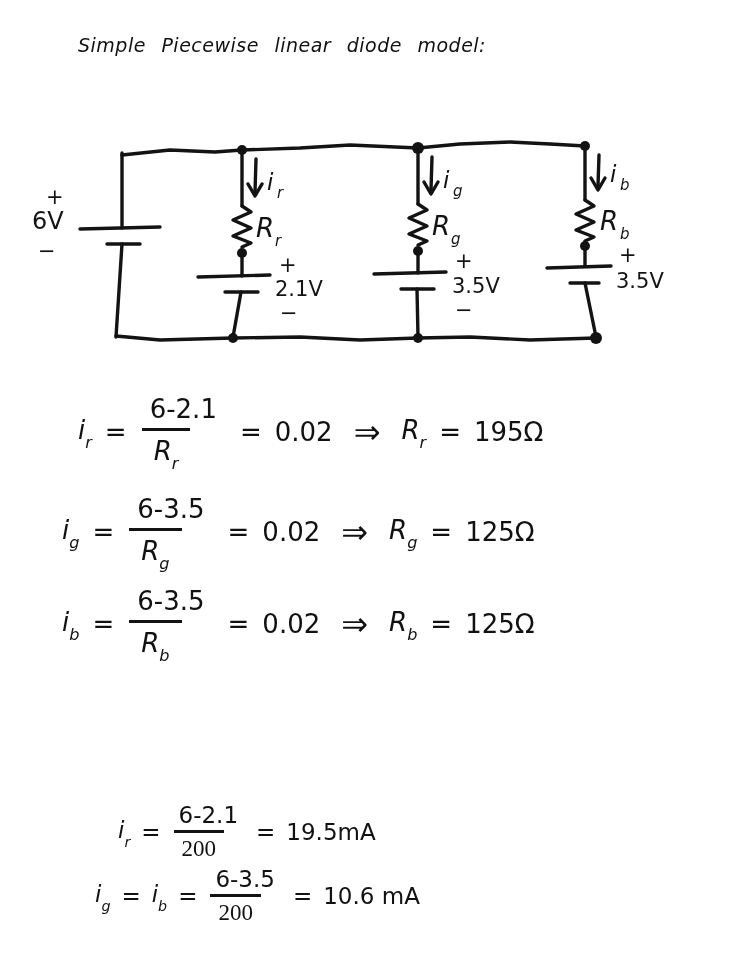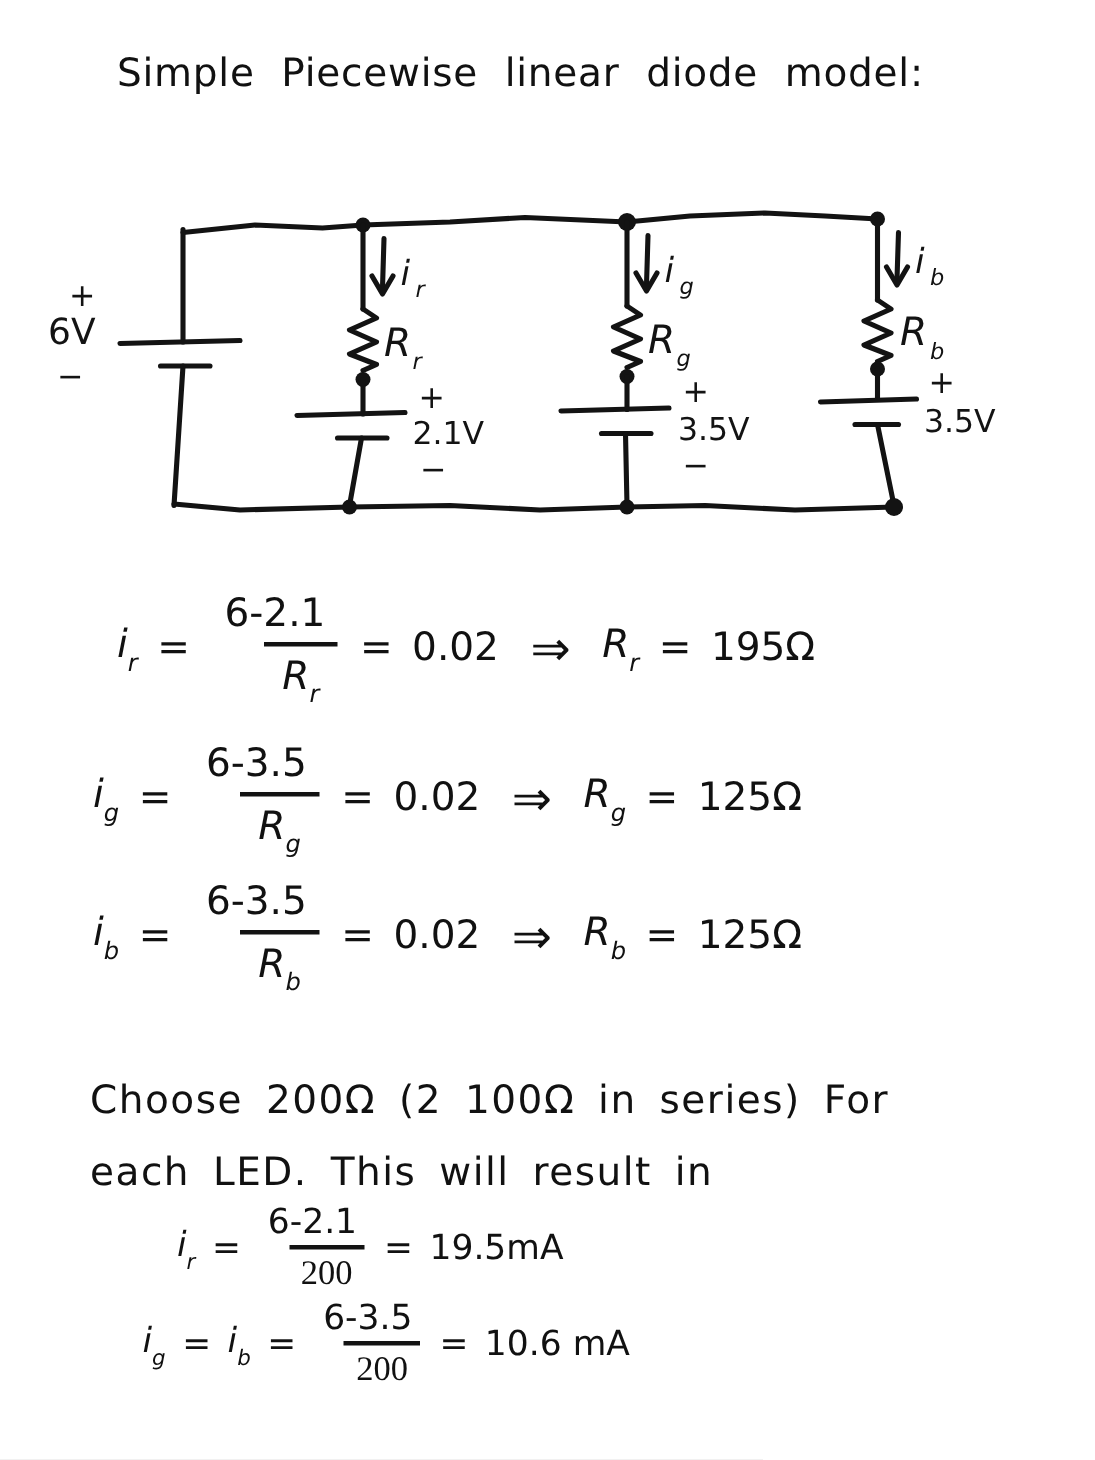--- a/index.html
+++ b/index.html
@@ -7,42 +7,43 @@
     position:relative;
     width:730px;height:973px;
     background:#ffffff;
     overflow:hidden;
     font-family:"DejaVu Sans", sans-serif;
     color:#111;
   }
   
   .title{
     position:absolute;left:78px;top:34px;
-    font-size:26px;letter-spacing:.5px;word-spacing:9px;
+    font-size:19px;letter-spacing:.5px;word-spacing:9px;
     white-space:nowrap;
+    font-style:italic;
   }
   
   .circuit{position:absolute;left:0;top:0;width:730px;height:380px;}
   .circuit path{stroke:#131313;stroke-width:3.4;fill:none;stroke-linecap:round;stroke-linejoin:round;}
   .circuit circle{fill:#131313;stroke:none;}
   .circuit text{fill:#131313;}
   .t-var{font:italic 23px "DejaVu Sans", sans-serif;}
   .t-sub{font:italic 15px "DejaVu Sans", sans-serif;}
   .t-R{font:italic 26px "DejaVu Sans", sans-serif;}
   .t-volt{font:21px "DejaVu Sans", sans-serif;}
   .t-sign{font:21px "DejaVu Sans", sans-serif;}
   .t-src{font:24px "DejaVu Sans", sans-serif;}
   
   .eq{
     position:absolute;display:flex;align-items:center;gap:13px;
     font-size:26px;white-space:nowrap;
   }
   .eq .var{font-style:italic;}
   .eq sub{font-size:.62em;font-style:italic;position:relative;top:3px;}
-  .frac{display:inline-flex;flex-direction:column;align-items:flex-end;margin:0 2px;}
+  .frac{display:inline-flex;flex-direction:column;align-items:flex-start;margin:0 2px;}
   .frac .num{padding:0 8px 4px;}
   .frac .den{border-top:3px solid #131313;padding:5px 12px 0;}
   .implies{font-size:32px;margin:0 8px;}
   .small-eq{font-size:23px;gap:11px;}
   .small-eq .frac .num{padding:0 5px 2px;}
   .small-eq .frac .den{padding:3px 8px 0;font-family:Liberation Serif, serif;}
   
   .note{
     position:absolute;left:60px;top:710px;
     font-size:26px;letter-spacing:1px;word-spacing:6px;
@@ -174,24 +175,20 @@
       <span class="den"><span class="var">R</span><sub>b</sub></span>
     </span>
     <span>=</span>
     <span>0.02</span>
     <span class="implies">⇒</span>
     <span class="var"><span>R</span><sub>b</sub></span>
     <span>=</span>
     <span>125Ω</span>
   </div>
 
-  <div class="note">
-    <span>Choose 200Ω (2 100Ω in series) For</span>
-    <span>each LED. This will result in</span>
-  </div>
 
   <div class="eq small-eq" style="left:118px;top:802px;">
     <span class="var"><span>i</span><sub>r</sub></span>
     <span>=</span>
     <span class="frac">
       <span class="num">6-2.1</span>
       <span class="den">200</span>
     </span>
     <span>=</span>
     <span>19.5mA</span>

